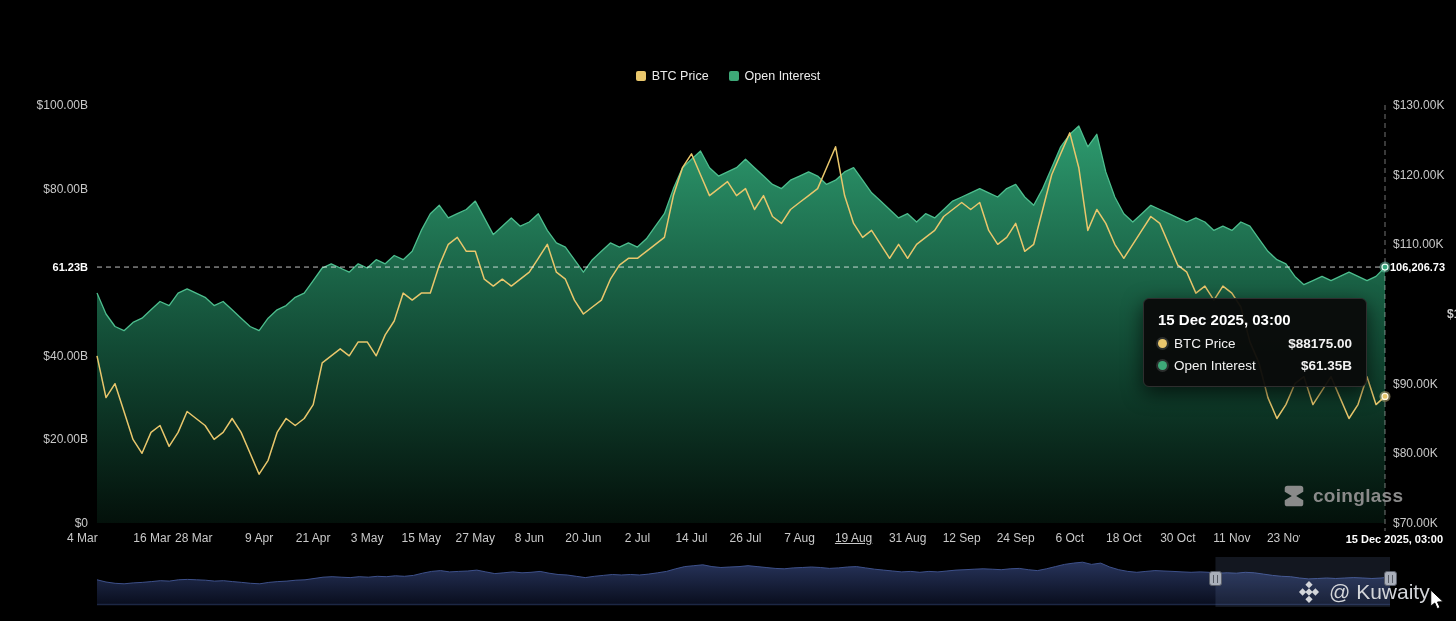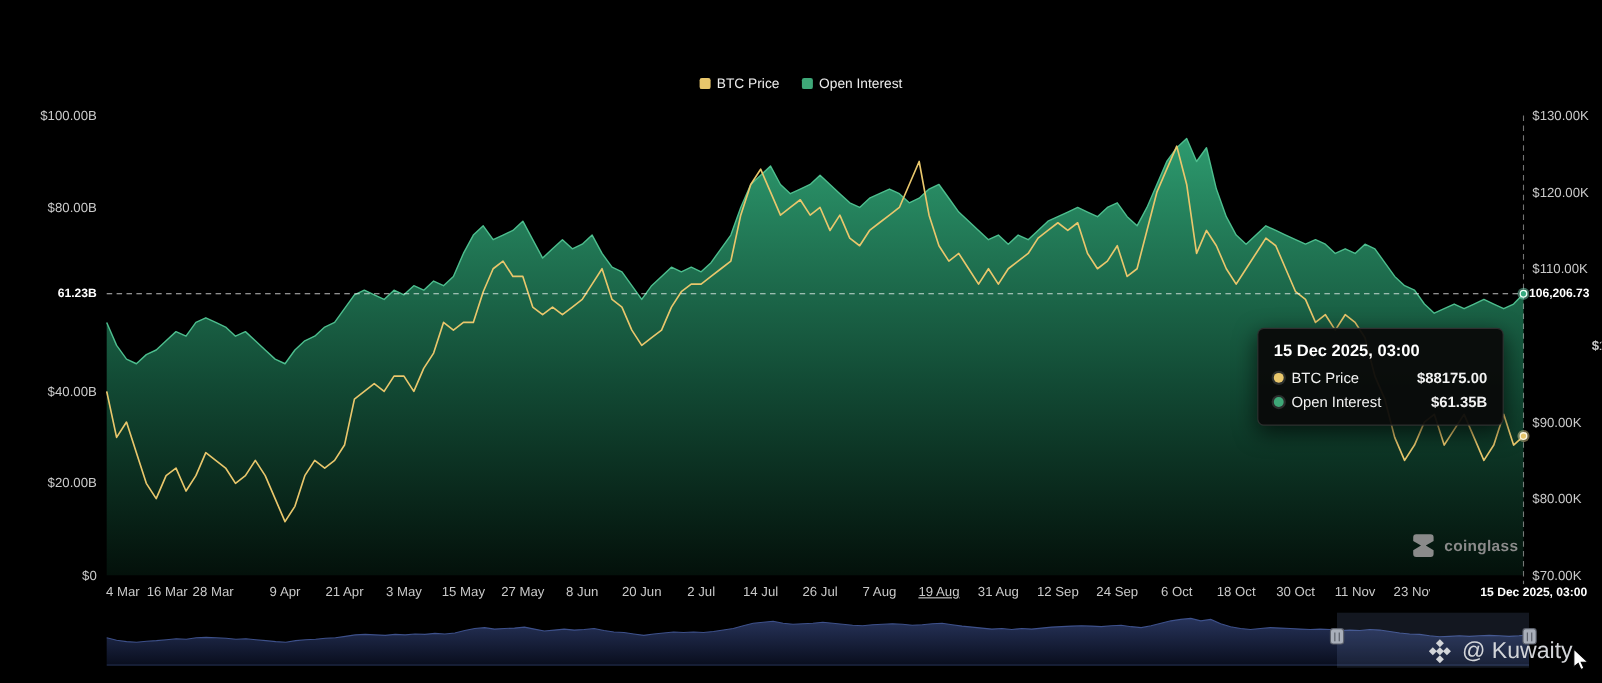--- a/index.html
+++ b/index.html
@@ -15,21 +15,21 @@
   .cur-badge { position:absolute; font-size:11px; font-weight:700; color:#fff; background:#000; line-height:16px; white-space:nowrap; }
   .xcur { text-align:right; }
   .tooltip { position:absolute; left:1143px; top:298px; width:224px; background:rgba(10,10,10,.95);
              border:1px solid #2e2e2e; border-radius:6px; padding:12px 14px 13px;
              box-shadow:0 6px 20px rgba(0,0,0,.65); z-index:5; }
   .tooltip-title { font-size:15px; font-weight:700; color:#fff; margin-bottom:8px; }
   .t-row { display:flex; align-items:center; gap:7px; font-size:13.5px; color:#f2f2f2; margin-top:7px; }
   .t-dot { width:9px; height:9px; border-radius:50%; flex:none; box-shadow:0 0 0 2px rgba(255,255,255,.14); }
   .t-val { margin-left:auto; font-weight:700; }
   .watermark { position:absolute; left:1282px; top:484px; display:flex; align-items:center; gap:7px;
-               color:#8a8a8a; font-size:14px; font-weight:700; letter-spacing:.3px; }
+               color:#8a8a8a; font-size:19px; font-weight:700; letter-spacing:.3px; }
   .credit { position:absolute; left:1298px; top:580px; display:flex; align-items:center; gap:9px;
             color:#d3d5d9; font-size:21px; }
   .nav-handle { position:absolute; width:13px; height:15px; background:#a9afba; border:1px solid #5a5f6a;
                 border-radius:3px; cursor:ew-resize; display:flex; align-items:center; justify-content:center; z-index:4; }
   .nav-handle span { width:5px; height:8px; border-left:1px solid #555a64; border-right:1px solid #555a64; }
   .cursor-icon { position:absolute; left:1428px; top:590px; z-index:6; }
 </style>
 </head>
 <body>
 
@@ -84,21 +84,21 @@
   <div id="right-labels">
       <div class="axlab" style="left: 1393px; top: 98px;">$130.00K</div>
       <div class="axlab" style="left: 1393px; top: 167.667px;">$120.00K</div>
       <div class="axlab" style="left: 1393px; top: 237.333px;">$110.00K</div>
       <div class="axlab" style="left: 1447px; top: 307px; font-weight: bold;">$100.00K</div>
       <div class="axlab" style="left: 1393px; top: 376.667px;">$90.00K</div>
       <div class="axlab" style="left: 1393px; top: 446.333px;">$80.00K</div>
       <div class="axlab" style="left: 1393px; top: 516px;">$70.00K</div>
     </div>
   <div id="x-labels">
-      <div class="axlab" style="left: 67px; width: 60px; text-align: right; top: 531px;">4 Mar</div>
+      <div class="axlab" style="left: 67px; width: 60px; text-align: left; top: 531px;">4 Mar</div>
       <div class="axlab" style="left: 122px; width: 60px; text-align: center; top: 531px;">16 Mar</div>
       <div class="axlab" style="left: 175.084px; width: 60px; top: 531px;">28 Mar</div>
       <div class="axlab" style="left: 229.126px; width: 60px; text-align: center; top: 531px;">9 Apr</div>
       <div class="axlab" style="left: 283.168px; width: 60px; text-align: center; top: 531px;">21 Apr</div>
       <div class="axlab" style="left: 337.21px; width: 60px; text-align: center; top: 531px;">3 May</div>
       <div class="axlab" style="left: 391.252px; width: 60px; text-align: center; top: 531px;">15 May</div>
       <div class="axlab" style="left: 445.294px; width: 60px; text-align: center; top: 531px;">27 May</div>
       <div class="axlab" style="left: 499.336px; width: 60px; text-align: center; top: 531px;">8 Jun</div>
       <div class="axlab" style="left: 553.378px; width: 60px; text-align: center; top: 531px;">20 Jun</div>
       <div class="axlab" style="left: 607.42px; width: 60px; text-align: center; top: 531px;">2 Jul</div>

